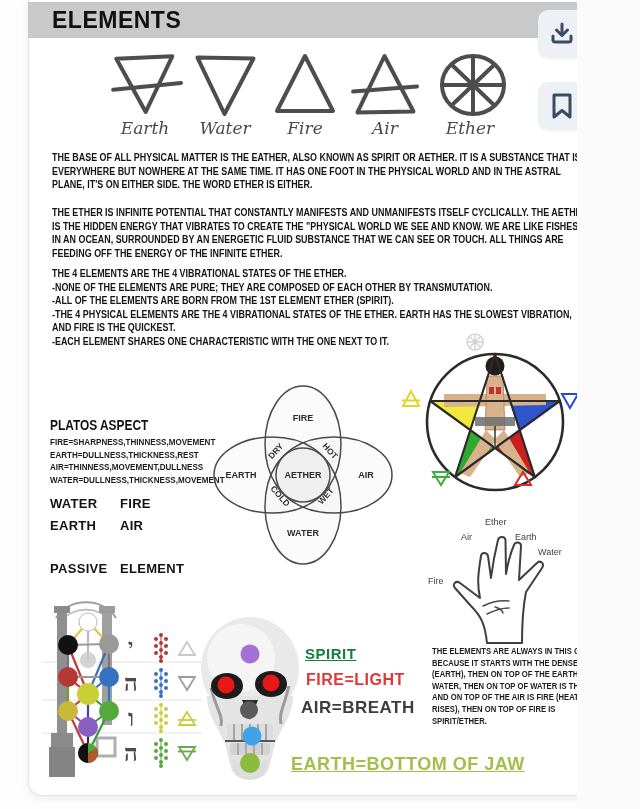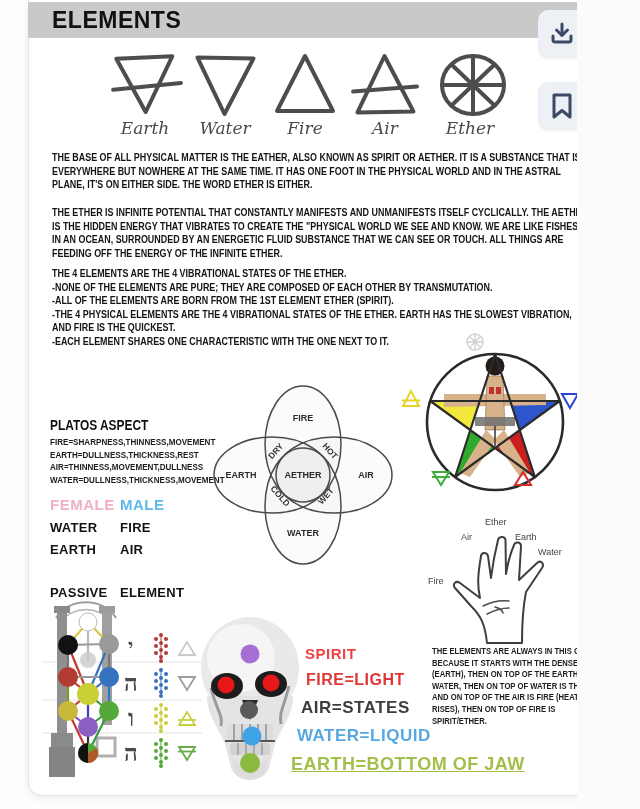--- a/index.html
+++ b/index.html
@@ -137,24 +137,20 @@
 
   <div class="platos cond">
     <div class="platos-title">PLATOS ASPECT</div>
     <div class="platos-line">FIRE=SHARPNESS,THINNESS,MOVEMENT</div>
     <div class="platos-line">EARTH=DULLNESS,THICKNESS,REST</div>
     <div class="platos-line">AIR=THINNESS,MOVEMENT,DULLNESS</div>
     <div class="platos-line">WATER=DULLNESS,THICKNESS,MOVEMENT</div>
   </div>
 
   <div class="gender">
-    <div class="g-row">
-      <div class="g-col1 g-head" style="color: rgb(240, 174, 200);">FEMALE</div>
-      <div class="g-col2 g-head" style="color: rgb(95, 184, 234);">MALE</div>
-    </div>
     <div class="g-row">
       <div class="g-col1 g-cell">WATER</div>
       <div class="g-col2 g-cell">FIRE</div>
     </div>
     <div class="g-row">
       <div class="g-col1 g-cell">EARTH</div>
       <div class="g-col2 g-cell">AIR</div>
     </div>
     <div class="g-row g-pa">
       <div class="g-col1 g-cell">PASSIVE</div>
@@ -428,21 +424,20 @@
     </g>
 
     <circle cx="53" cy="38" r="9.5" fill="#a66fd6"></circle>
     <circle cx="29" cy="69" r="8.5" fill="#e81818"></circle>
     <circle cx="74" cy="67" r="8.5" fill="#e81818"></circle>
     <circle cx="52" cy="94" r="9" fill="#5a5a5a"></circle>
     <circle cx="55" cy="120" r="9.5" fill="#3fa3e8"></circle>
     <circle cx="53" cy="147" r="10" fill="#8cba3f"></circle>
   </svg>
 
-  <div class="skull-label sl-0" style="color: #ef4444;">SPIRIT</div>
+  <div class="skull-label sl-0" style="color: #15803d; text-decoration: underline;">SPIRIT</div>
   <div class="skull-label sl-1" style="color: rgb(226, 54, 54);">FIRE=LIGHT</div>
-  <div class="skull-label sl-2" style="color: rgb(61, 61, 61);">AIR=STATES</div>
-  <div class="skull-label sl-3" style="color: rgb(85, 168, 226);">WATER=LIQUID</div>
+  <div class="skull-label sl-2" style="color: rgb(61, 61, 61);">AIR=BREATH</div>
   <div class="skull-label sl-4" style="color: rgb(162, 191, 74); text-decoration: underline;">EARTH=BOTTOM OF JAW</div>
 
   <div class="order-note cond">THE ELEMENTS ARE ALWAYS IN THIS ORDER BECAUSE IT STARTS WITH THE DENSEST (EARTH), THEN ON TOP OF THE EARTH LIES WATER, THEN ON TOP OF WATER IS THE AIR, AND ON TOP OF THE AIR IS FIRE (HEAT RISES), THEN ON TOP OF FIRE IS SPIRIT/ETHER.</div>
 
 </div>
 
 </body></html>

